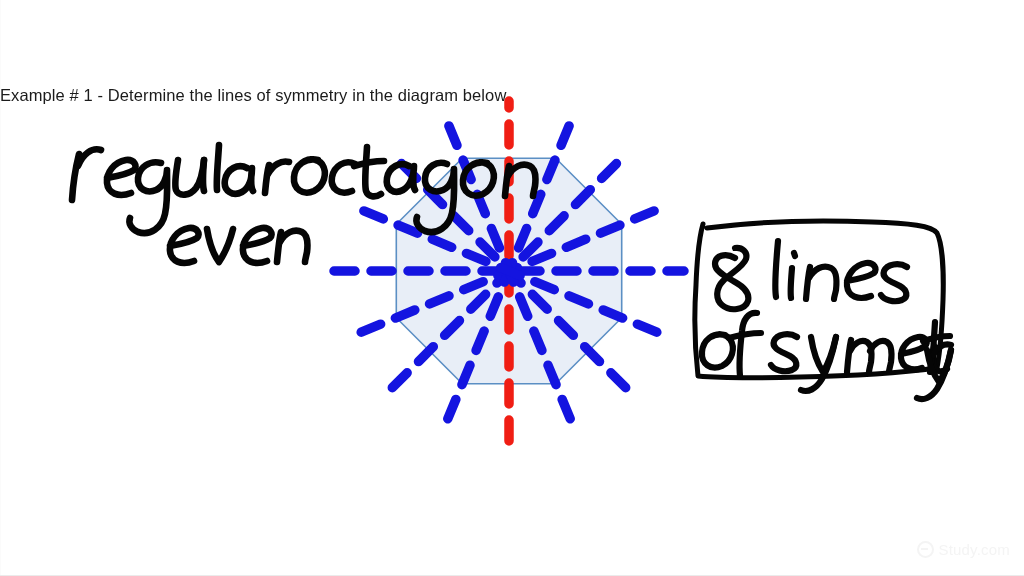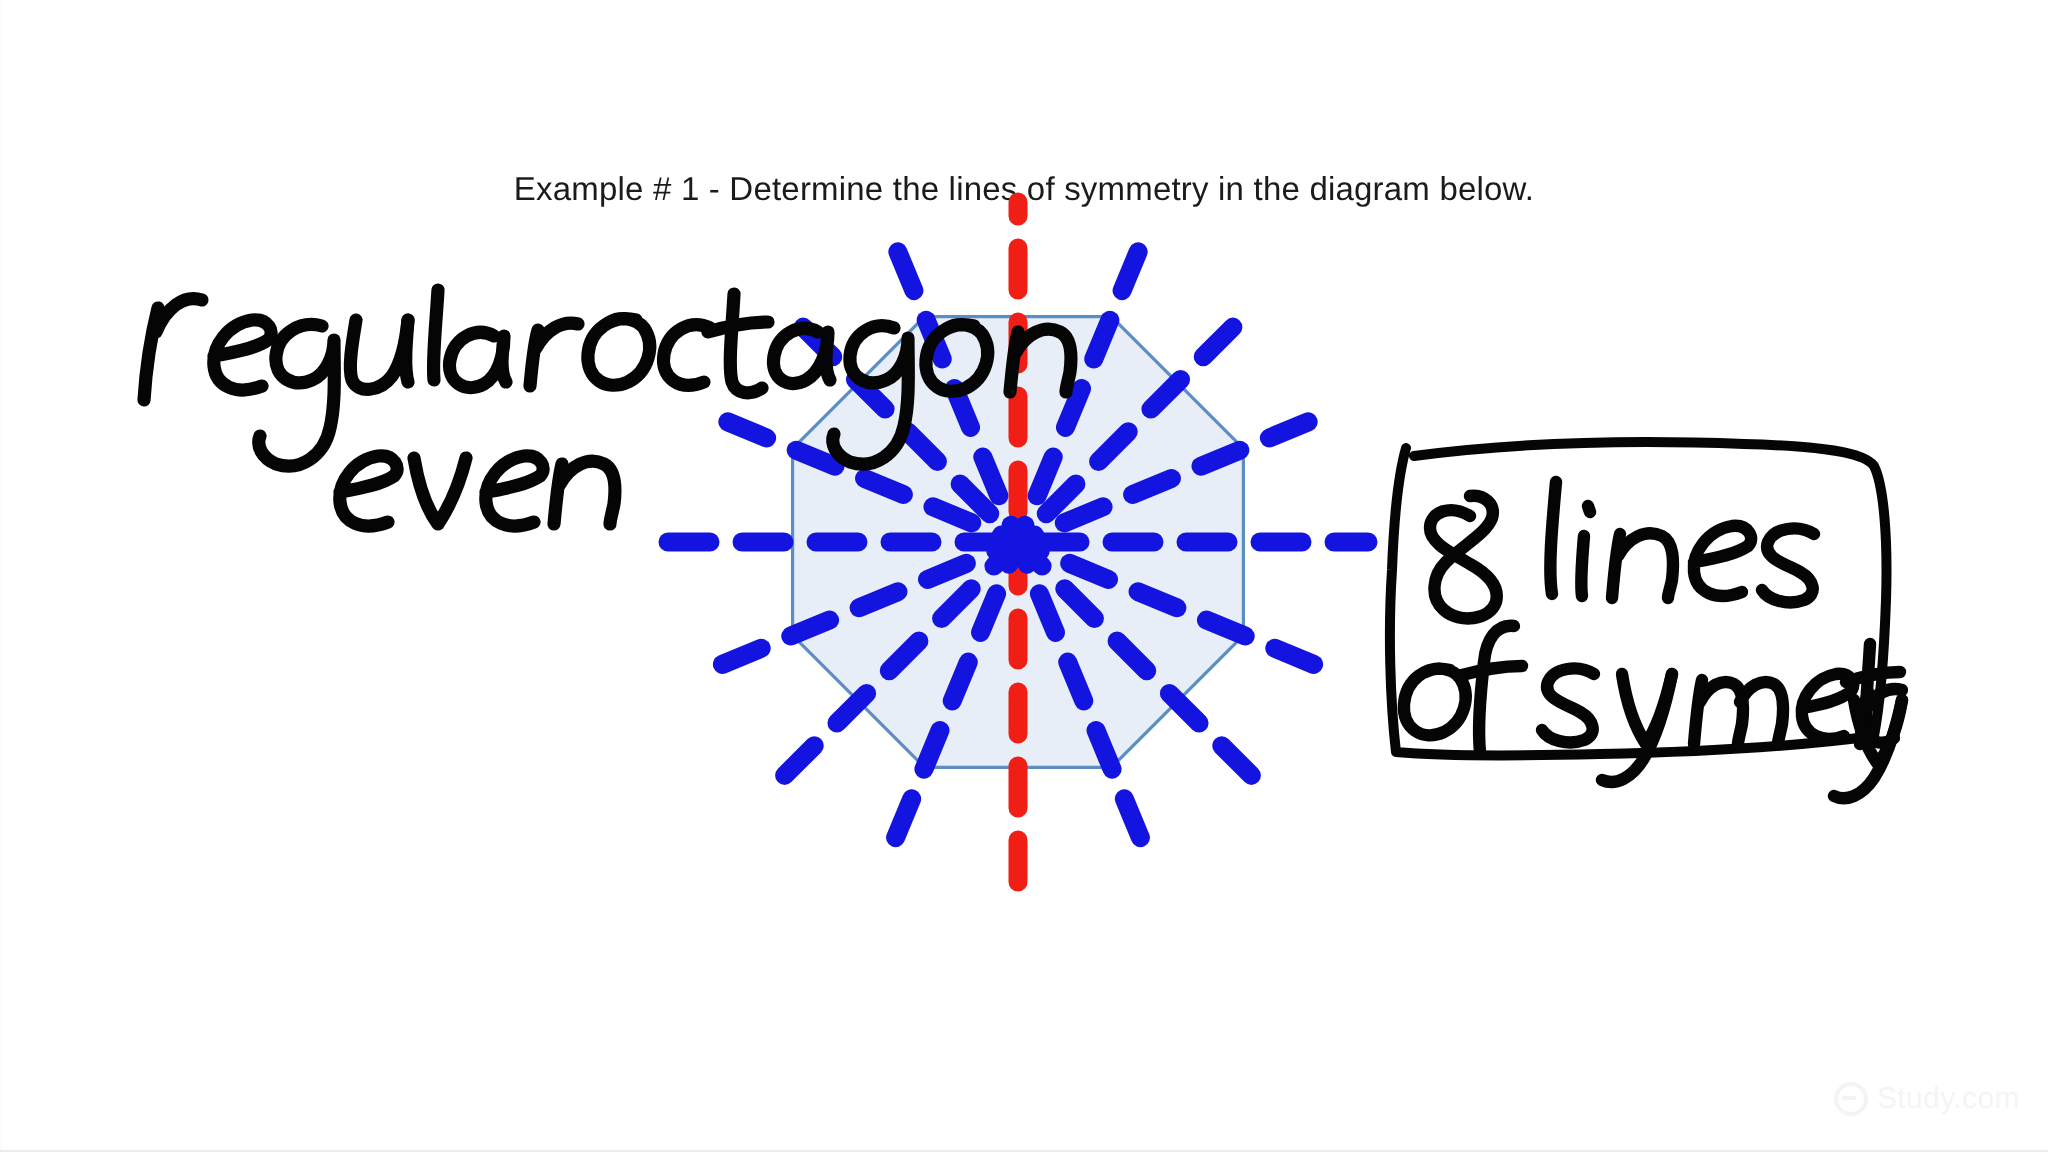--- a/index.html
+++ b/index.html
@@ -8,21 +8,21 @@
     background:#ffffff;
     font-family:"Liberation Sans", sans-serif;
     overflow:hidden;
     position:relative;
   }
   #stage{position:absolute;left:0;top:0;width:1024px;height:576px;}
 
   .title{
     position:absolute;
     left:0;top:86px;width:1024px;
-    text-align:center;
+    text-align:left;
     font-family:"Liberation Sans", sans-serif;
     font-size:16.5px;
     color:#1b1b1b;
     letter-spacing:0.1px;
     white-space:nowrap;
   }
 
   svg.canvas{position:absolute;left:0;top:0;width:1024px;height:576px;}
 
   .watermark{

